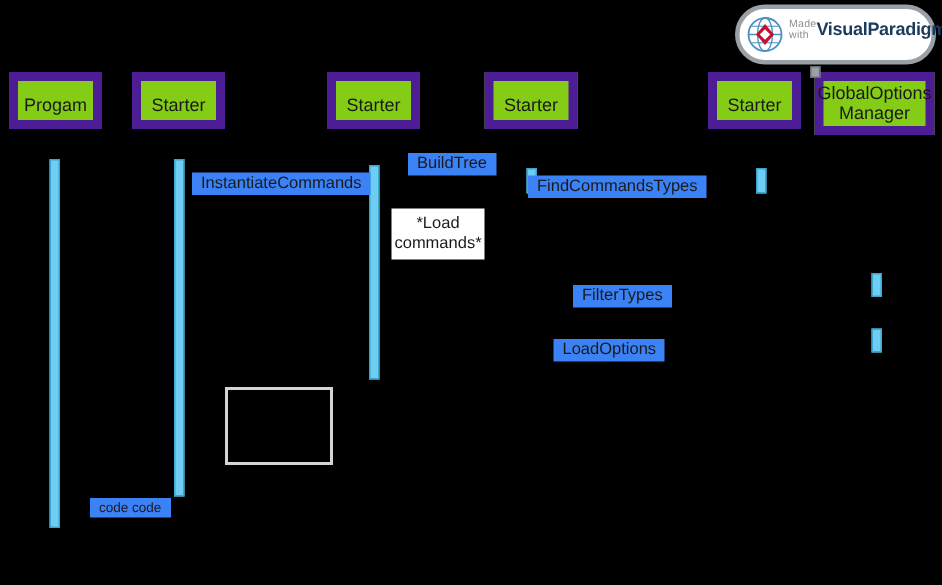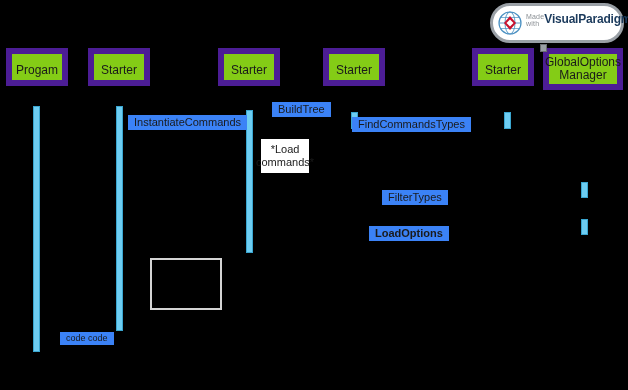--- a/index.html
+++ b/index.html
@@ -173,25 +173,25 @@
   <div class="activation" style="left:581px; top:219px; width:7px; height:16px;"></div>
 
   <div class="msg-label" style="left:128px; top:115px;">InstantiateCommands</div>
 
   <div class="msg-label" style="left:272px; top:102px;">BuildTree</div>
 
   <div class="msg-label" style="left:352px; top:117px;">FindCommandsTypes</div>
 
   <div class="msg-label" style="left:382px; top:190px;">FilterTypes</div>
 
-  <div class="msg-label" style="left:369px; top:226px;font-weight:bold;">LoadOptions</div>
+  <div class="msg-label" style="left:369px; top:226px;">LoadOptions</div>
 
   <div class="msg-label small" style="left:60px; top:332px;">code code</div>
 
-  <div class="note-box" style="left:261px; top:139px; width:48px; height:34px;">*Load
+  <div class="note-box" style="left:261px; top:139px; width:62px; height:34px;">*Load
 commands*</div>
 
   <div class="frame-box" style="left:150px; top:258px; width:72px; height:52px;"></div>
 
   <div class="watermark" style="left:490px; top:3px; width:134px; height:40px;">
     <div class="wm-globe">
       <svg width="26" height="26" viewBox="0 0 26 26" aria-hidden="true">
         <circle cx="13" cy="13" r="11" fill="#ffffff" stroke="#4a90c2" stroke-width="1.2"></circle>
         <ellipse cx="13" cy="13" rx="5" ry="11" fill="none" stroke="#4a90c2" stroke-width="0.9"></ellipse>
         <line x1="2" y1="13" x2="24" y2="13" stroke="#4a90c2" stroke-width="0.9"></line>

